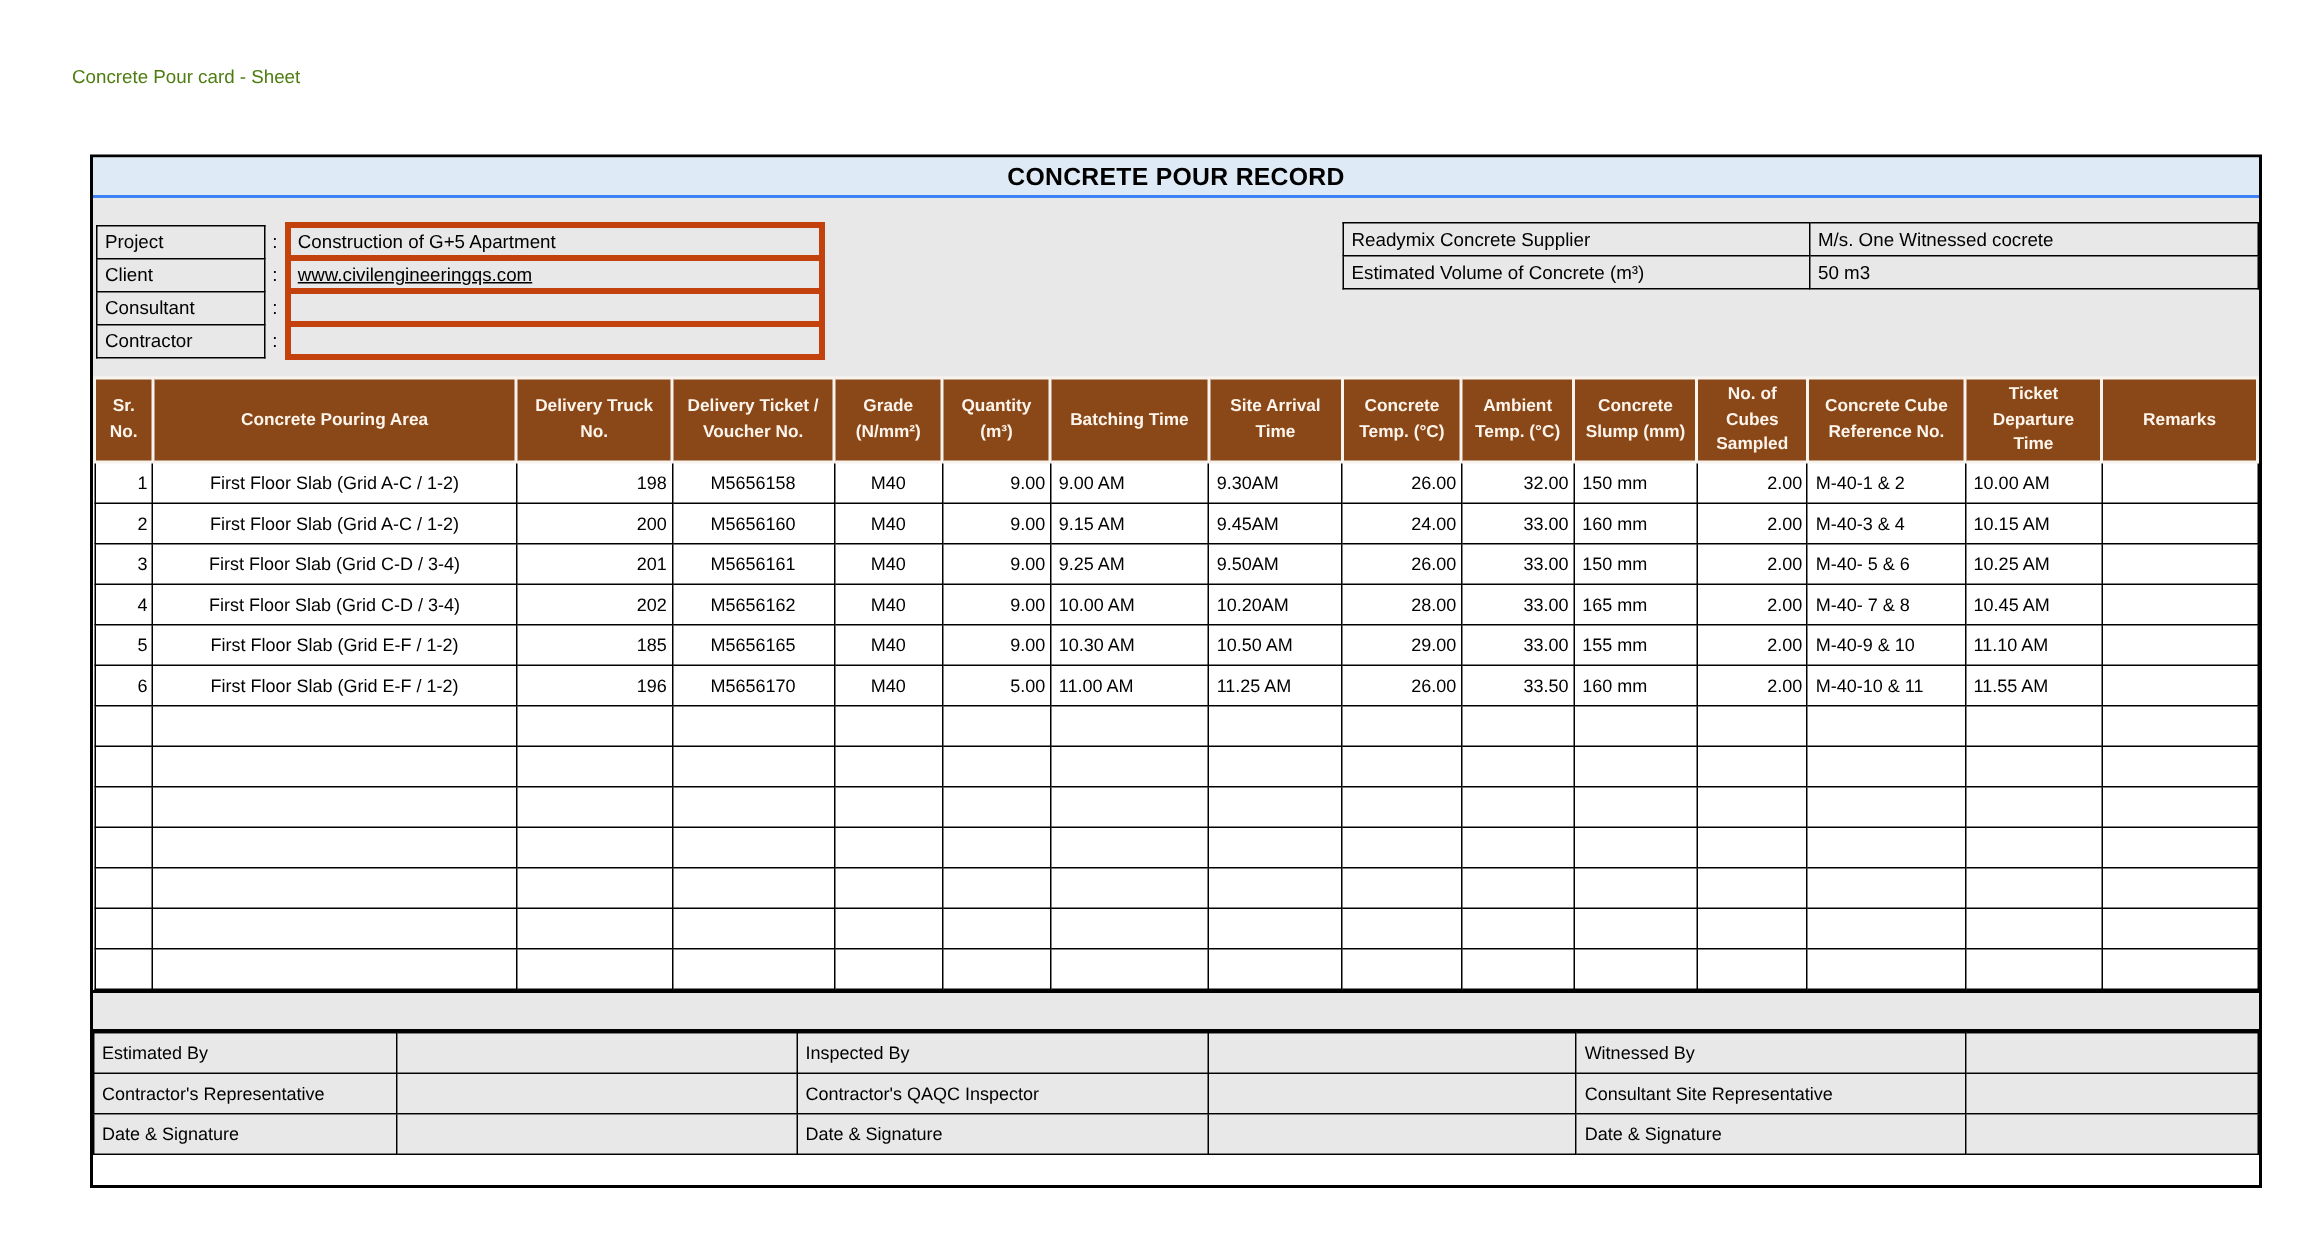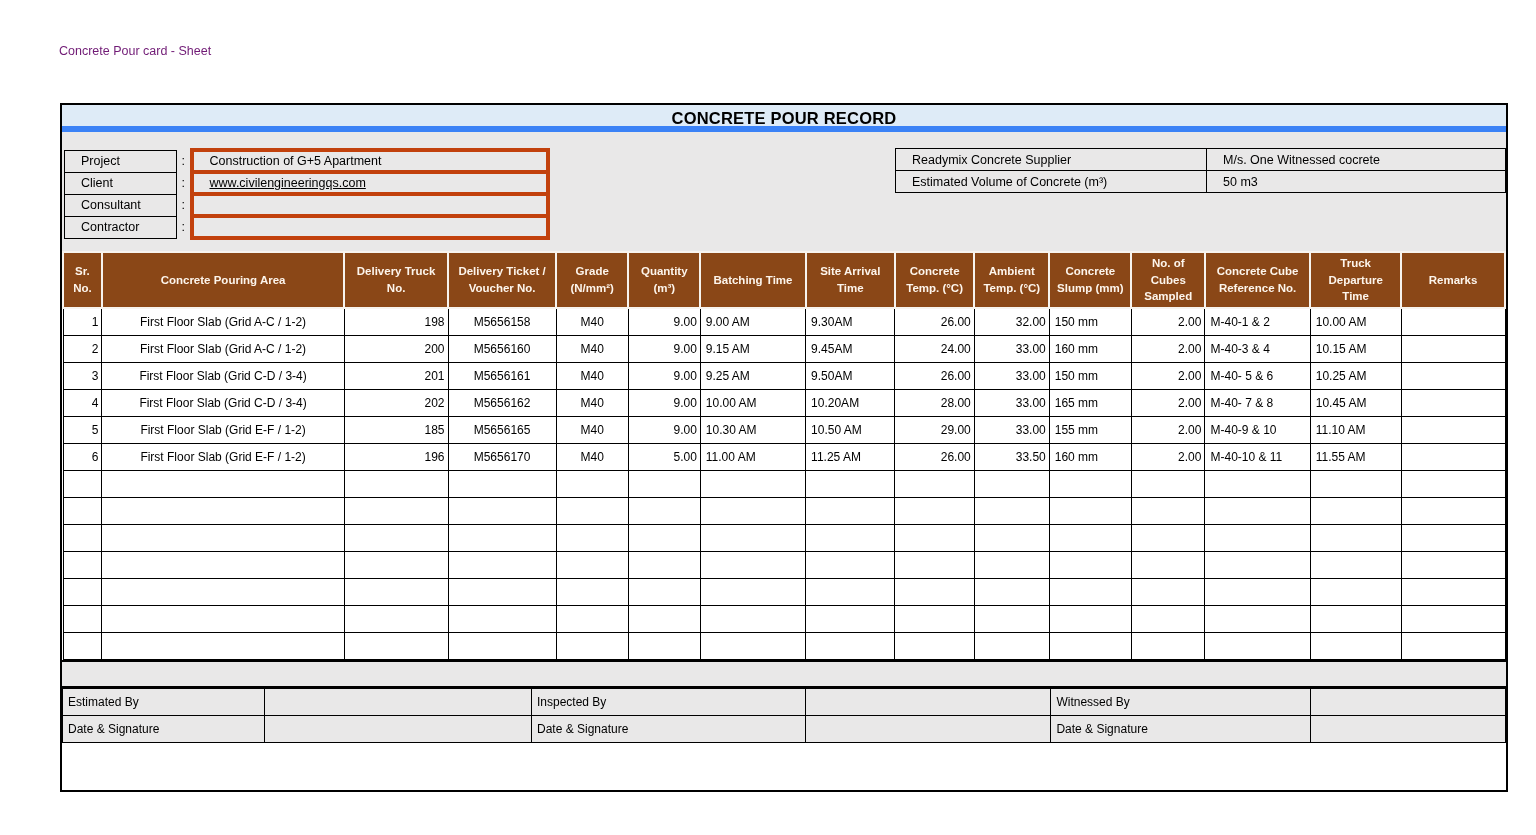--- a/index.html
+++ b/index.html
@@ -6,48 +6,48 @@
   html, body {
     width: 1536px; height: 835px;
     background: #ffffff;
     font-family: "Liberation Sans", "DejaVu Sans", sans-serif;
     color: #000;
     overflow: hidden;
   }
   .page { position: relative; width: 1536px; height: 835px; background: #fff; }
 
   .sheet-label {
-    position: absolute; left: 59px; top: 44px;
-    font-size: 12.5px; color: #701a75;
+    position: absolute; left: 48px; top: 44px;
+    font-size: 12.5px; color: #4d7c0f;
   }
 
   .sheet {
     position: absolute; left: 60px; top: 103px;
     width: 1448px; height: 689px;
     border: 2px solid #000;
     background: #fff;
   }
 
   
   .title-band {
     height: 27px; line-height: 26px;
     background: #deebf7;
-    border-bottom: 6px solid #3b82f6;
+    border-bottom: 2px solid #3b82f6;
     text-align: center;
     font-weight: bold; font-size: 16.5px; letter-spacing: 0.2px;
   }
 
   
   .info-band {
     position: relative;
     height: 119px;
     background: #e9e8e8;
   }
   .info-table { border-collapse: collapse; font-size: 12.5px; }
-  .info-table td { height: 22px; padding: 0 16px; background: #e9e8e8; }
+  .info-table td { height: 22px; padding: 0 5px; background: #e9e8e8; }
   .project-block { position: absolute; left: 2px; top: 16px; }
   .project-block td.lbl   { width: 112px; border: 1px solid #000; }
   .project-block td.colon { width: 15px; border: none; text-align: center; padding: 0; }
   .project-block td.val   { width: 356px; border: 4px solid #c2410c; }
   .pour-block { position: absolute; right: 0; top: 16px; width: 611px; }
   .pour-block td.lbl { width: 311px; border: 1px solid #000; }
   .pour-block td.val { border: 1px solid #000; }
   a.link { color: #000000; text-decoration: underline; }
 
   
@@ -186,21 +186,21 @@
           <th>Delivery Ticket / Voucher No.</th>
           <th>Grade (N/mm²)</th>
           <th>Quantity (m³)</th>
           <th>Batching Time</th>
           <th>Site Arrival Time</th>
           <th>Concrete Temp. (°C)</th>
           <th>Ambient Temp. (°C)</th>
           <th>Concrete Slump (mm)</th>
           <th>No. of Cubes Sampled</th>
           <th>Concrete Cube Reference No.</th>
-          <th>Truck Departure Time</th>
+          <th>Ticket Departure Time</th>
           <th>Remarks</th>
         </tr>
       </thead>
       <tbody>
           <tr>
             <td>1</td>
             <td>First Floor Slab (Grid A-C / 1-2)</td>
             <td>198</td>
             <td>M5656158</td>
             <td>M40</td>
@@ -436,20 +436,28 @@
       <tbody>
           <tr>
         <td>Estimated By</td>
         <td></td>
         <td>Inspected By</td>
         <td></td>
         <td>Witnessed By</td>
         <td></td>
       </tr>
       <tr>
+        <td>Contractor's Representative</td>
+        <td></td>
+        <td>Contractor's QAQC Inspector</td>
+        <td></td>
+        <td>Consultant Site Representative</td>
+        <td></td>
+      </tr>
+      <tr>
         <td>Date &amp; Signature</td>
         <td></td>
         <td>Date &amp; Signature</td>
         <td></td>
         <td>Date &amp; Signature</td>
         <td></td>
       </tr>
     </tbody>
       </table>
 

